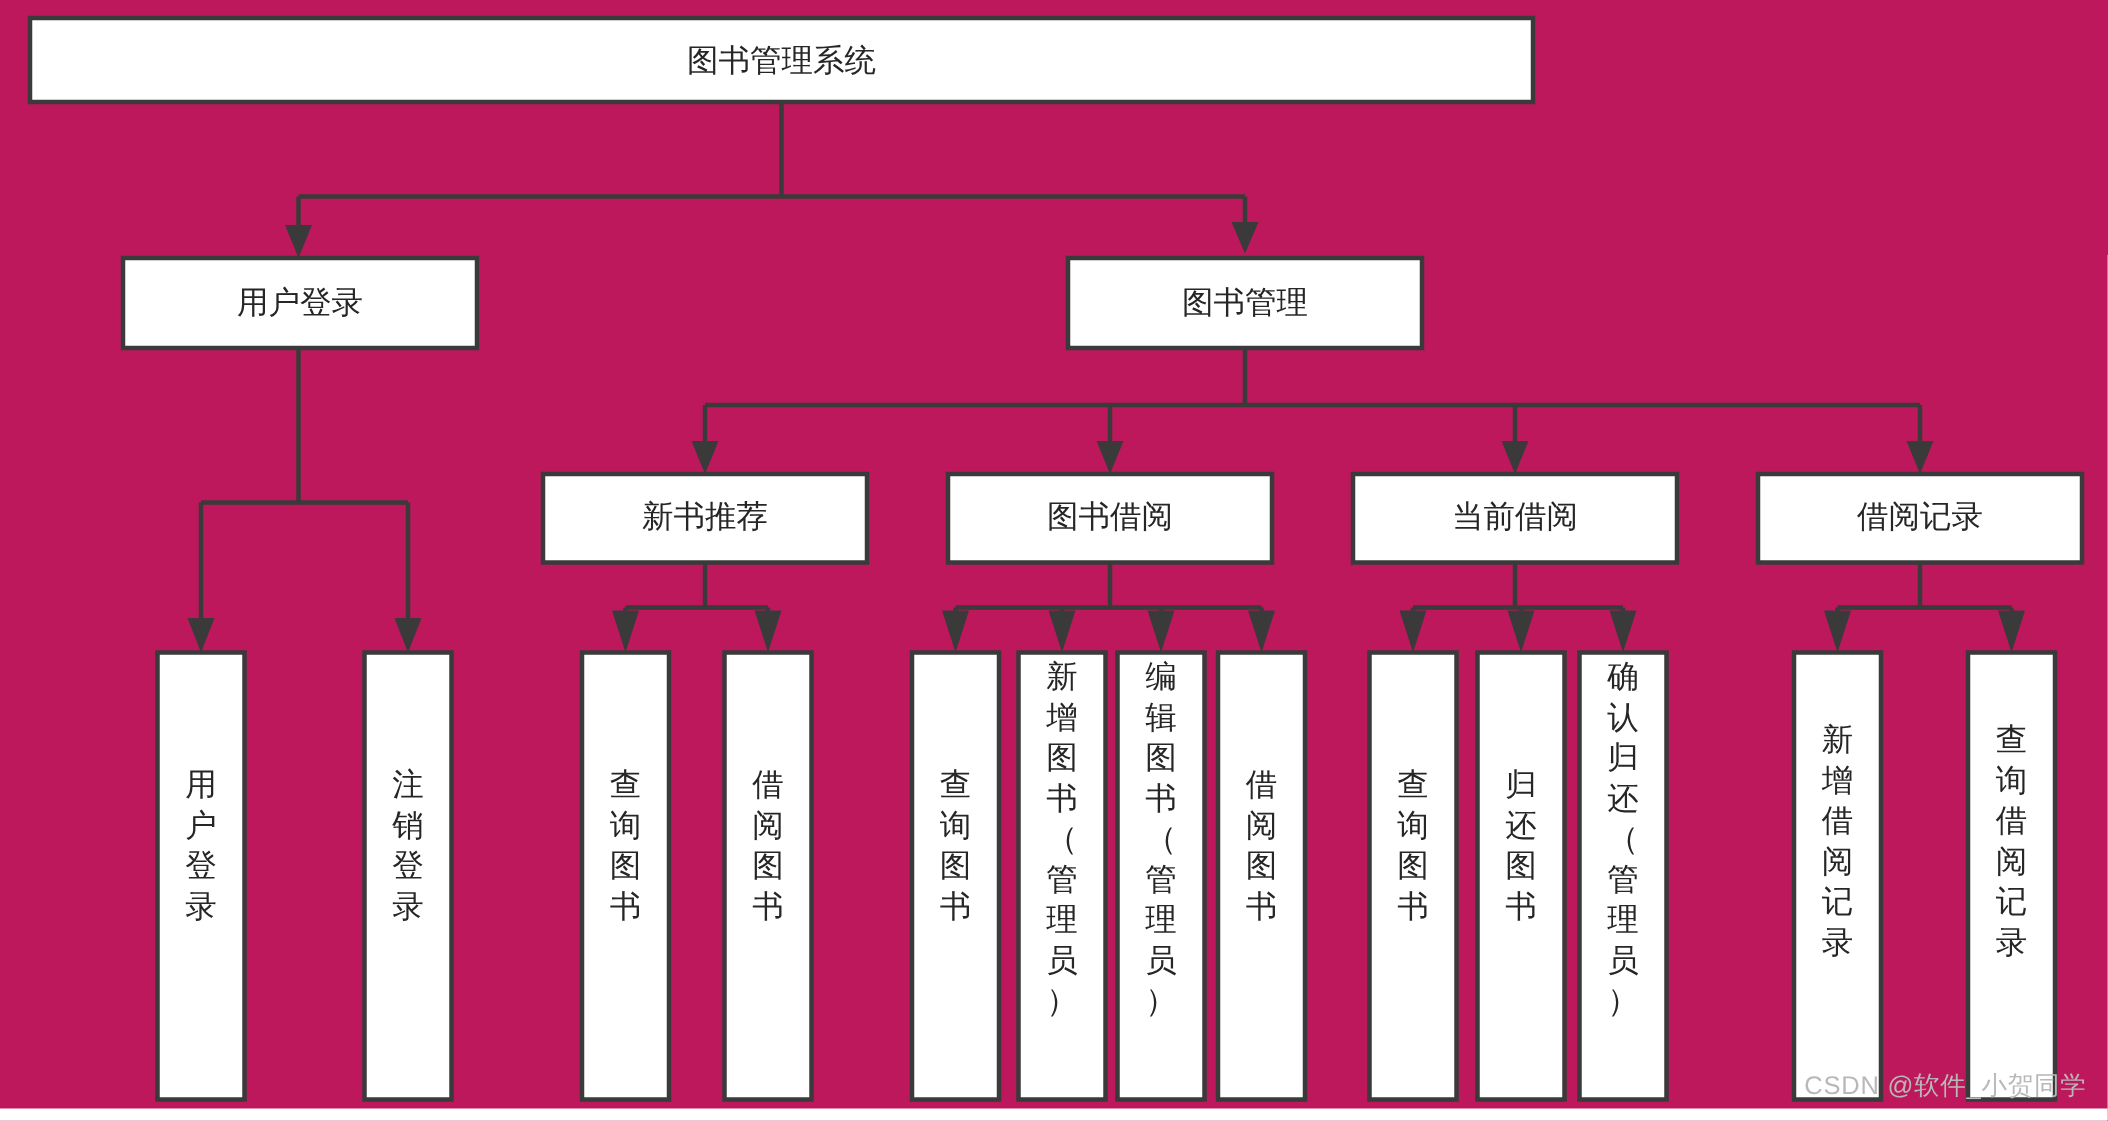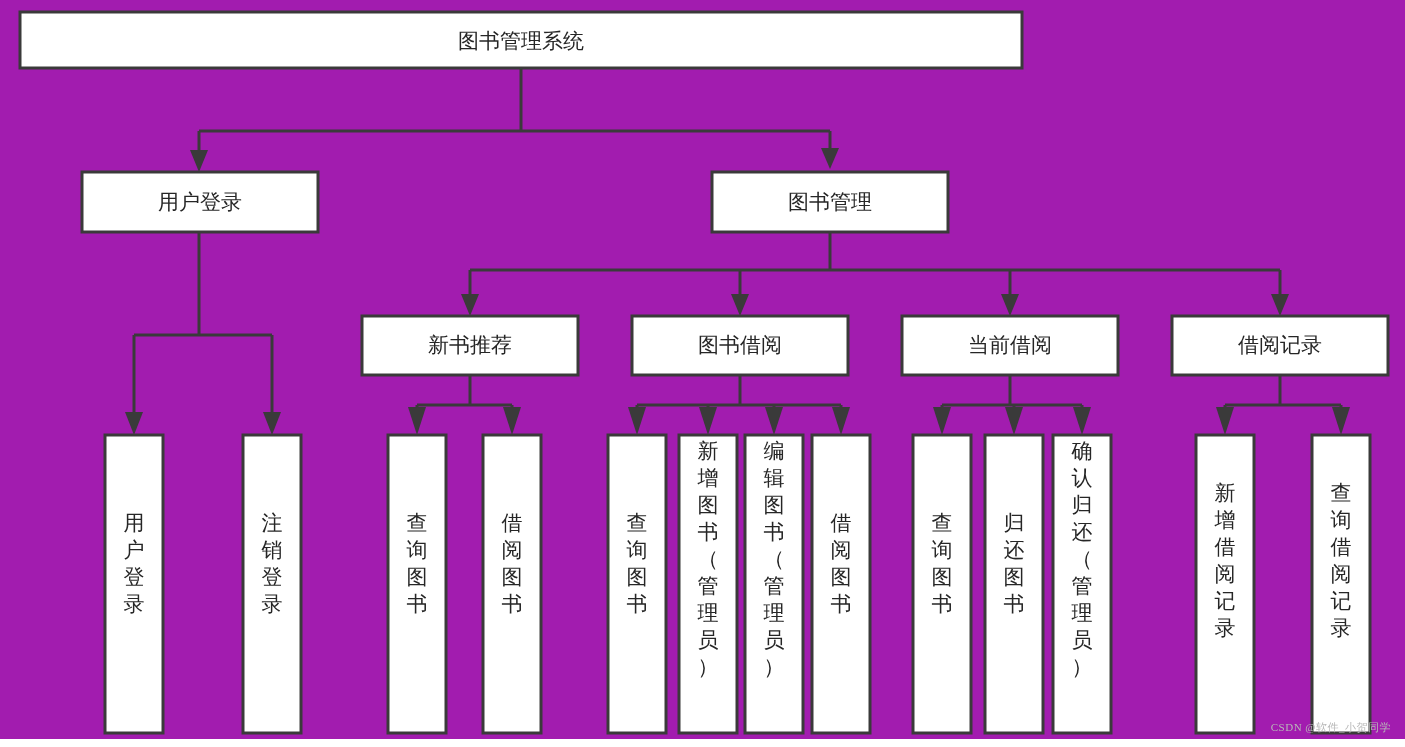--- a/index.html
+++ b/index.html
@@ -11,21 +11,21 @@
   body {
     width: 1405px;
     height: 747px;
     font-family: "Liberation Sans", "DejaVu Sans", sans-serif;
     overflow: hidden;
   }
   #diagram-root {
     position: relative;
     width: 1405px;
     height: 739px;
-    background: #a21caf;
+    background: #be185d;
   }
   svg#flow-svg {
     position: absolute;
     left: 0;
     top: 0;
     width: 1405px;
     height: 747px;
     display: block;
   }
   .node-box {
@@ -54,22 +54,22 @@
     fill: #262626;
     font-family: "Liberation Sans", "DejaVu Sans", sans-serif;
     font-size: 21px;
     text-anchor: middle;
   }
   .watermark-text {
     position: absolute;
     right: 14px;
     bottom: 4px;
     color: #b8b8b8;
-    font-family: Liberation Serif, serif;
-    font-size: 11px;
+    font-family: Liberation Sans, sans-serif;
+    font-size: 17px;
     letter-spacing: 0.5px;
     white-space: nowrap;
     user-select: none;
   }
 </style>
 </head>
 <body>
 
 <div id="diagram-root">
 

